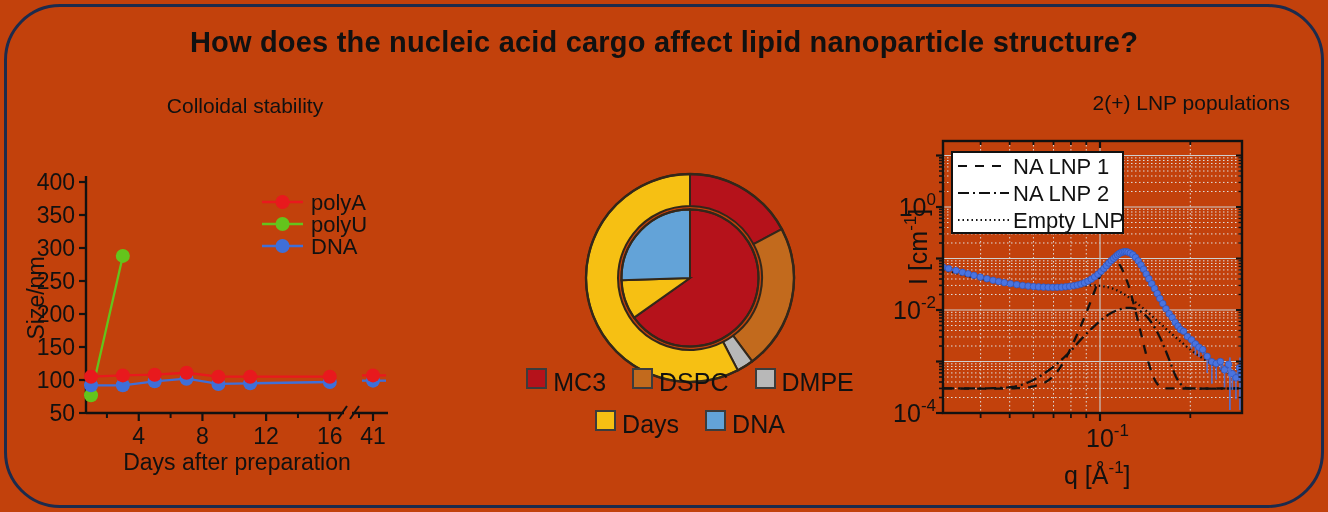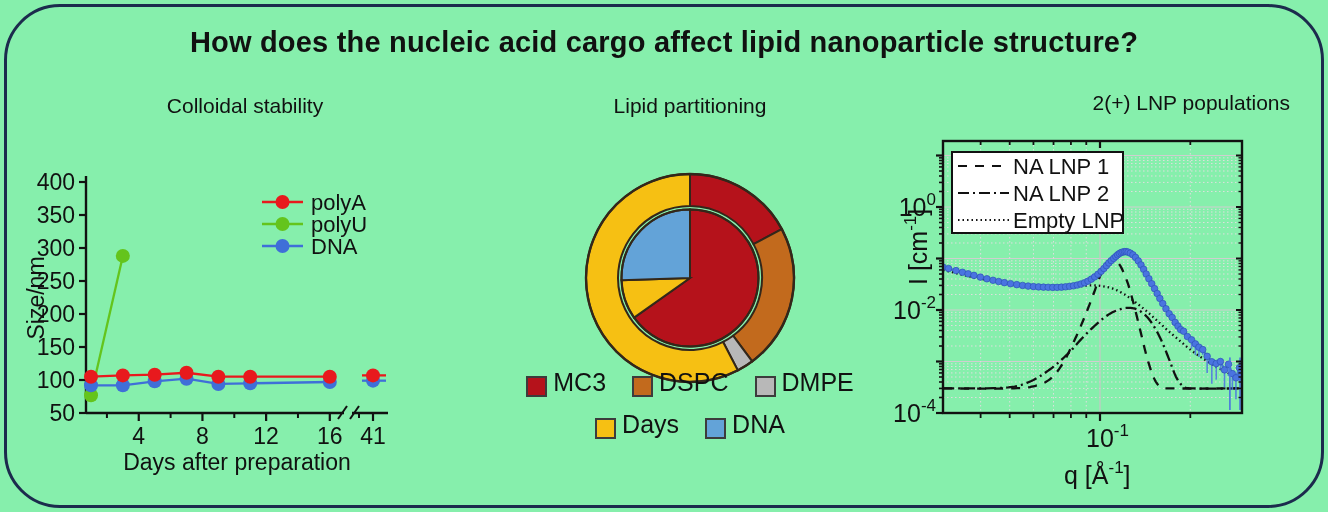--- a/index.html
+++ b/index.html
@@ -1,45 +1,44 @@
 <!DOCTYPE html>
 <html><head>
 <meta charset="utf-8">
 <style>
   html,body{margin:0;padding:0;background:#fff;}
-  .canvas{position:relative;width:1328px;height:512px;background:#86efac;
+  .canvas{position:relative;width:1328px;height:512px;background:#c2410c;
           font-family:"Liberation Sans",sans-serif;color:#111;overflow:hidden;}
   .frame{position:absolute;inset:4px;border:3px solid #1c2b4d;border-radius:56px;pointer-events:none;}
   .main-title{position:absolute;left:0;top:26px;width:100%;text-align:center;
               font-size:29px;font-weight:bold;letter-spacing:.2px;}
   .panel-title{position:absolute;text-align:center;font-size:21px;line-height:35px;}
   #leftTitle{left:20px;top:88px;width:450px;}
   #midTitle{left:470px;top:88px;width:440px;}
   #rightTitle{left:900px;top:85px;width:390px;text-align:right;}
   .abs{position:absolute;}
   .pie-legend-row{position:absolute;left:470px;width:440px;display:flex;justify-content:center;
                   align-items:center;gap:26px;font-size:25px;}
-  .pie-legend-item{display:flex;align-items:flex-end;gap:6px;}
+  .pie-legend-item{display:flex;align-items:flex-start;gap:6px;}
   .pie-swatch{width:17px;height:17px;border:2px solid #3c3c3c;display:inline-block;}
   svg text{font-family:"Liberation Sans",sans-serif;}
 </style>
 </head>
 <body>
 
 <div class="canvas">
   <div class="frame"></div>
 
   <div class="main-title">How does the nucleic acid cargo affect lipid nanoparticle structure?</div>
 
   <div id="leftTitle" class="panel-title">
     <div>Colloidal stability</div>
   </div>
 
   <div id="midTitle" class="panel-title">
-    <div>Lipid partitioning</div>
   </div>
 
   <div id="rightTitle" class="panel-title">2(+) LNP populations</div>
 
   <svg id="leftChart" class="abs" style="left:10px;top:160px" width="460" height="320" viewBox="10 160 460 320">
       <g>
         <line x1="86" y1="176" x2="86" y2="413" stroke="#111" stroke-width="2.4"></line>
         <line x1="86" y1="413" x2="344" y2="413" stroke="#111" stroke-width="2.4"></line>
         <line x1="352" y1="413" x2="388" y2="413" stroke="#111" stroke-width="2.4"></line>
         <line x1="338" y1="419" x2="347" y2="406" stroke="#111" stroke-width="2"></line>

